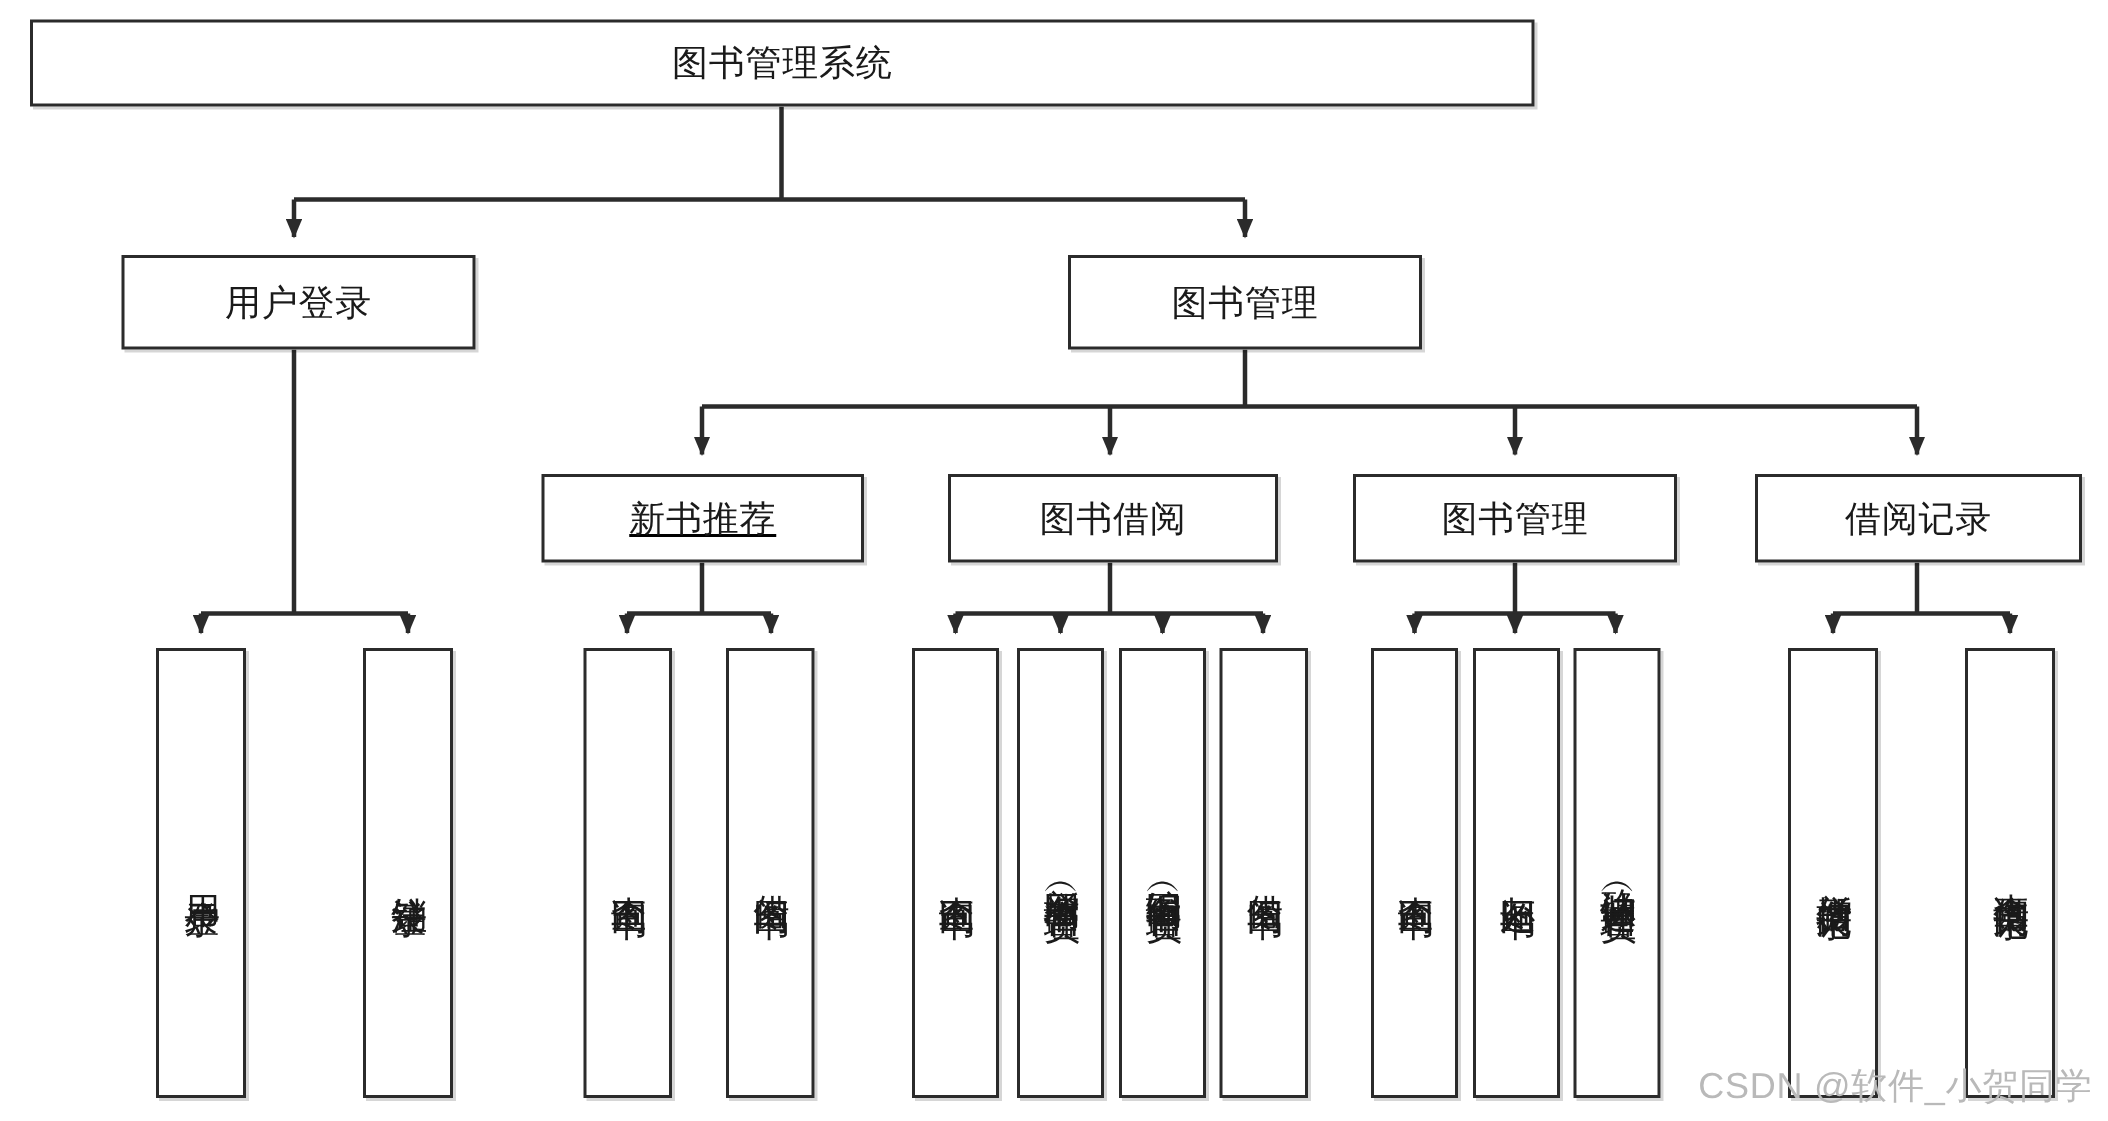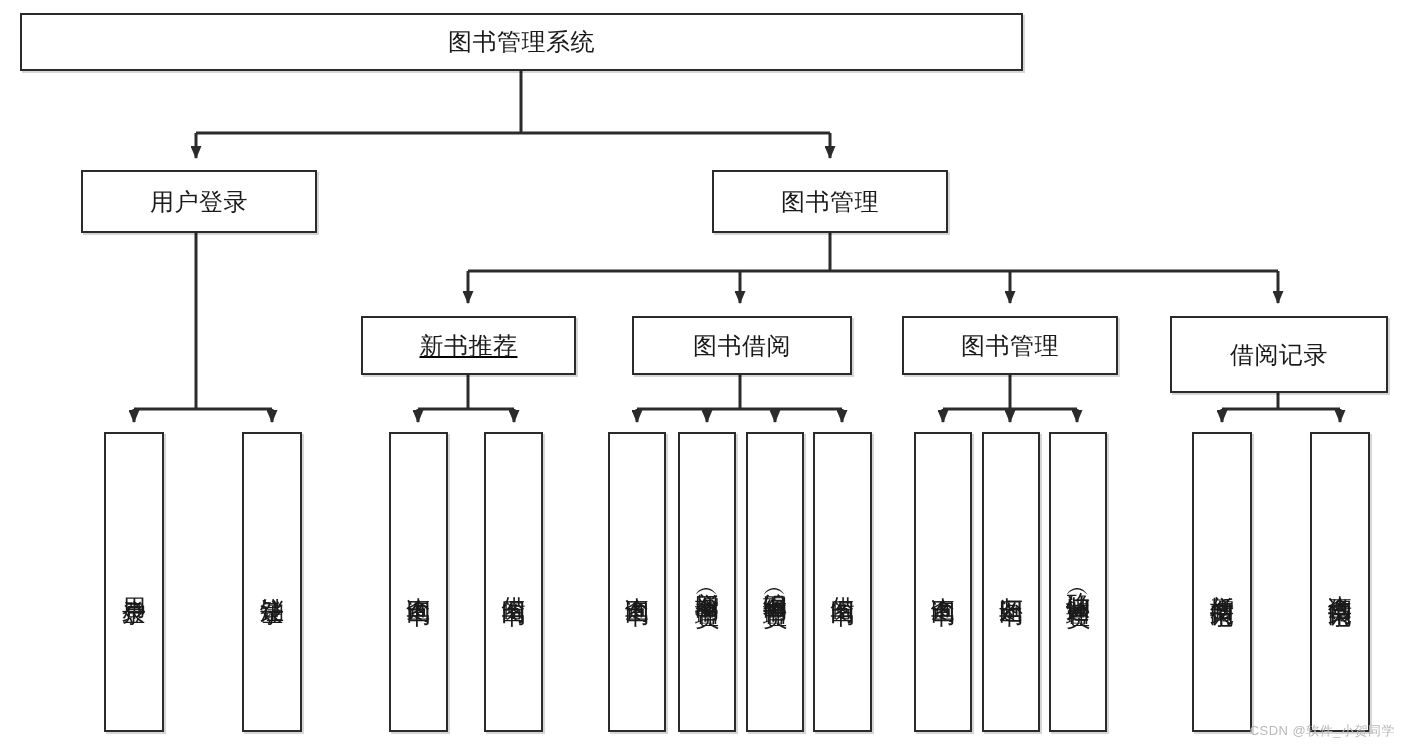--- a/index.html
+++ b/index.html
@@ -51,21 +51,21 @@
     font-size: 24px;
     line-height: 1.16;
     letter-spacing: 2px;
     white-space: normal;
     max-height: 100%;
   }
   .watermark {
     position: absolute;
     right: 10px;
     bottom: 7px;
-    font-size: 13px;
+    font-size: 24px;
     color: #b9b9b9;
     white-space: nowrap;
     letter-spacing: 0.5px;
   }
 </style>
 </head>
 <body>
 
 <div id="stage">
 
@@ -147,21 +147,21 @@
 
   <div class="node h lvl1" style="left:361px; top:316px; width:215px; height:59px;text-decoration:underline;">
     <span class="lbl">新书推荐</span>
   </div>
   <div class="node h lvl1" style="left:632px; top:316px; width:220px; height:59px;">
     <span class="lbl">图书借阅</span>
   </div>
   <div class="node h lvl1" style="left:902px; top:316px; width:216px; height:59px;">
     <span class="lbl">图书管理</span>
   </div>
-  <div class="node h lvl1" style="left:1170px; top:316px; width:218px; height:77px;">
+  <div class="node h lvl1" style="left:1170px; top:316px; width:218px; height:59px;">
     <span class="lbl">借阅记录</span>
   </div>
 
   <div class="node v" style="left:104px; top:432px; width:60px; height:300px;">
     <span class="lbl">用户登录</span>
   </div>
   <div class="node v" style="left:242px; top:432px; width:60px; height:300px;">
     <span class="lbl">注销登录</span>
   </div>
 

